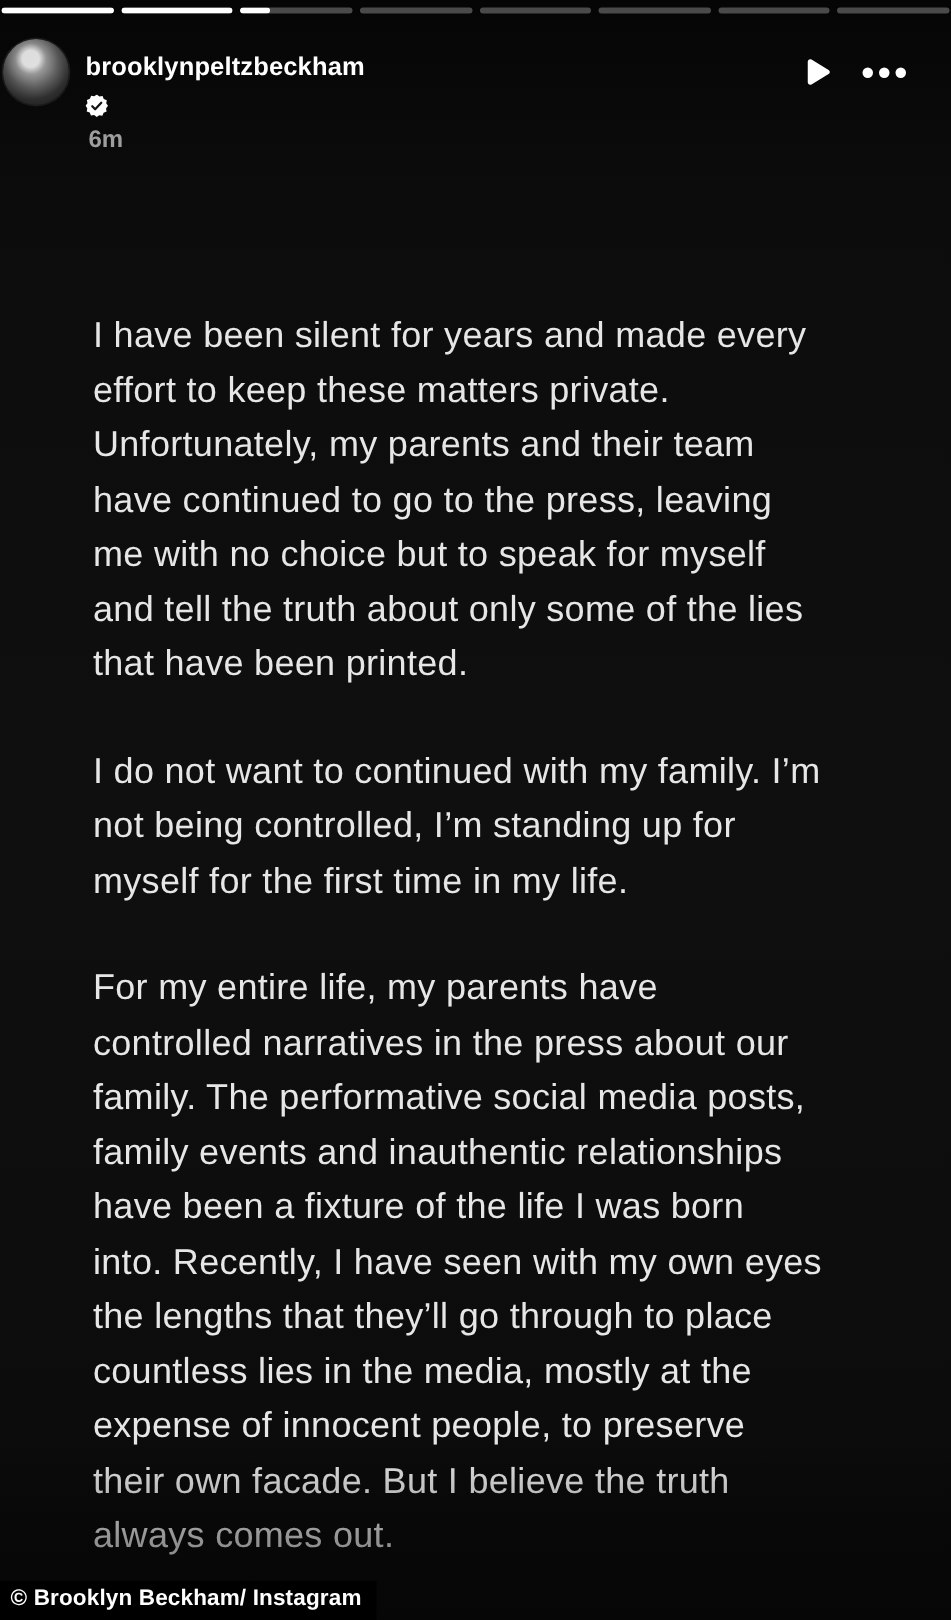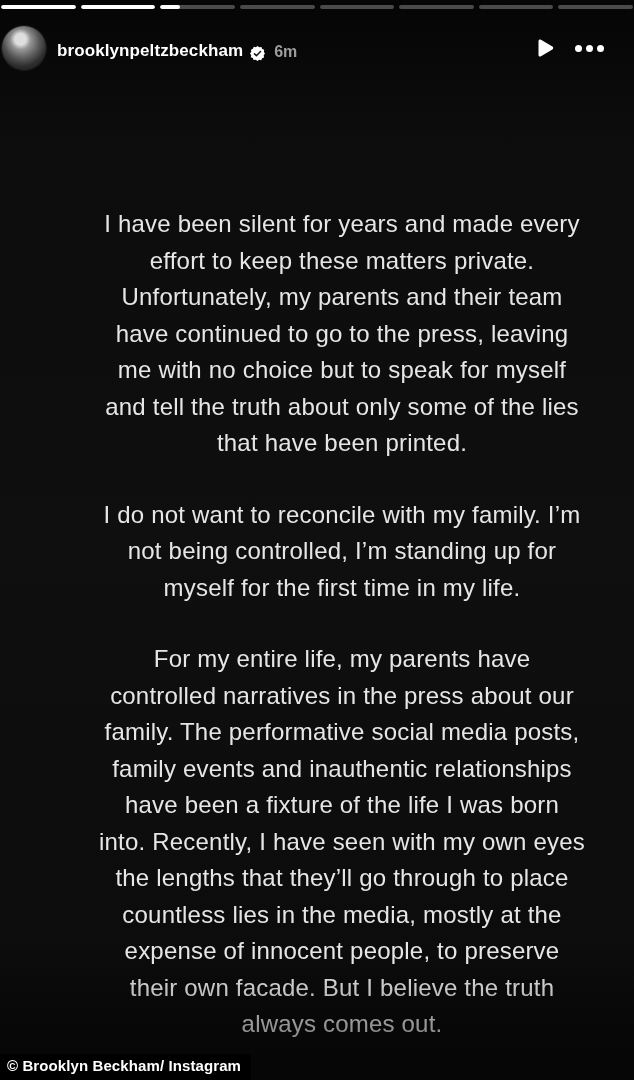--- a/index.html
+++ b/index.html
@@ -31,35 +31,35 @@
   .header{position:absolute;top:0;left:0;right:0;height:96px;z-index:5;}
   .avatar{
     position:absolute;left:2px;top:26px;width:44px;height:44px;border-radius:50%;
     background:
       radial-gradient(circle at 42% 30%, rgba(230,230,230,.95) 0 14%, rgba(160,160,160,.8) 26%, rgba(90,90,90,.7) 46%, rgba(40,40,40,.9) 68%, #161616 100%),
       radial-gradient(circle at 65% 65%, #777 0 20%, #222 70%);
     box-shadow:0 0 0 1px rgba(255,255,255,0.08);
   }
   .header-row{
     position:absolute;left:57px;top:35px;height:26px;
-    display:flex;align-items:flex-end;gap:7px;
+    display:flex;align-items:flex-start;gap:7px;flex-direction:column;
   }
   .username{color:#ffffff;font-size:17px;font-weight:700;letter-spacing:.1px;cursor:pointer;}
   .badge{width:15px;height:15px;display:inline-block;flex:0 0 auto;margin-top:1px;}
   .timestamp{color:var(--text-secondary,#9e9e9e);font-size:16px;font-weight:700;margin-left:2px;}
   .header-actions{
     position:absolute;right:30px;top:34px;height:28px;
     display:flex;align-items:center;gap:20px;
   }
   .play-btn{width:24px;height:24px;cursor:pointer;display:flex;align-items:center;justify-content:center;}
   .more-btn{display:flex;align-items:center;gap:4px;cursor:pointer;height:24px;padding:4px 0;}
   .dot{width:7px;height:7px;border-radius:50%;background:#fff;}
   
   .story-text{
-    position:absolute;left:62px;top:206px;width:560px;z-index:1;text-align:center;
+    position:absolute;left:62px;top:206px;width:560px;z-index:1;
   }
   .story-text p{
     margin:0 0 35px 0;
     color:var(--text-primary,#e6e6e6);
     font-size:24px;line-height:36.5px;letter-spacing:.2px;
     white-space:pre-line;
     font-weight:400;
   }
   
   .bottom-fade{
@@ -129,21 +129,21 @@
   </div>
 
   <div class="story-text">
     <p>I have been silent for years and made every
 effort to keep these matters private.
 Unfortunately, my parents and their team
 have continued to go to the press, leaving
 me with no choice but to speak for myself
 and tell the truth about only some of the lies
 that have been printed.</p>
-    <p>I do not want to reconcile with my family. I’m
+    <p>I do not want to continued with my family. I’m
 not being controlled, I’m standing up for
 myself for the first time in my life.</p>
     <p>For my entire life, my parents have
 controlled narratives in the press about our
 family. The performative social media posts,
 family events and inauthentic relationships
 have been a fixture of the life I was born
 into. Recently, I have seen with my own eyes
 the lengths that they’ll go through to place
 countless lies in the media, mostly at the

